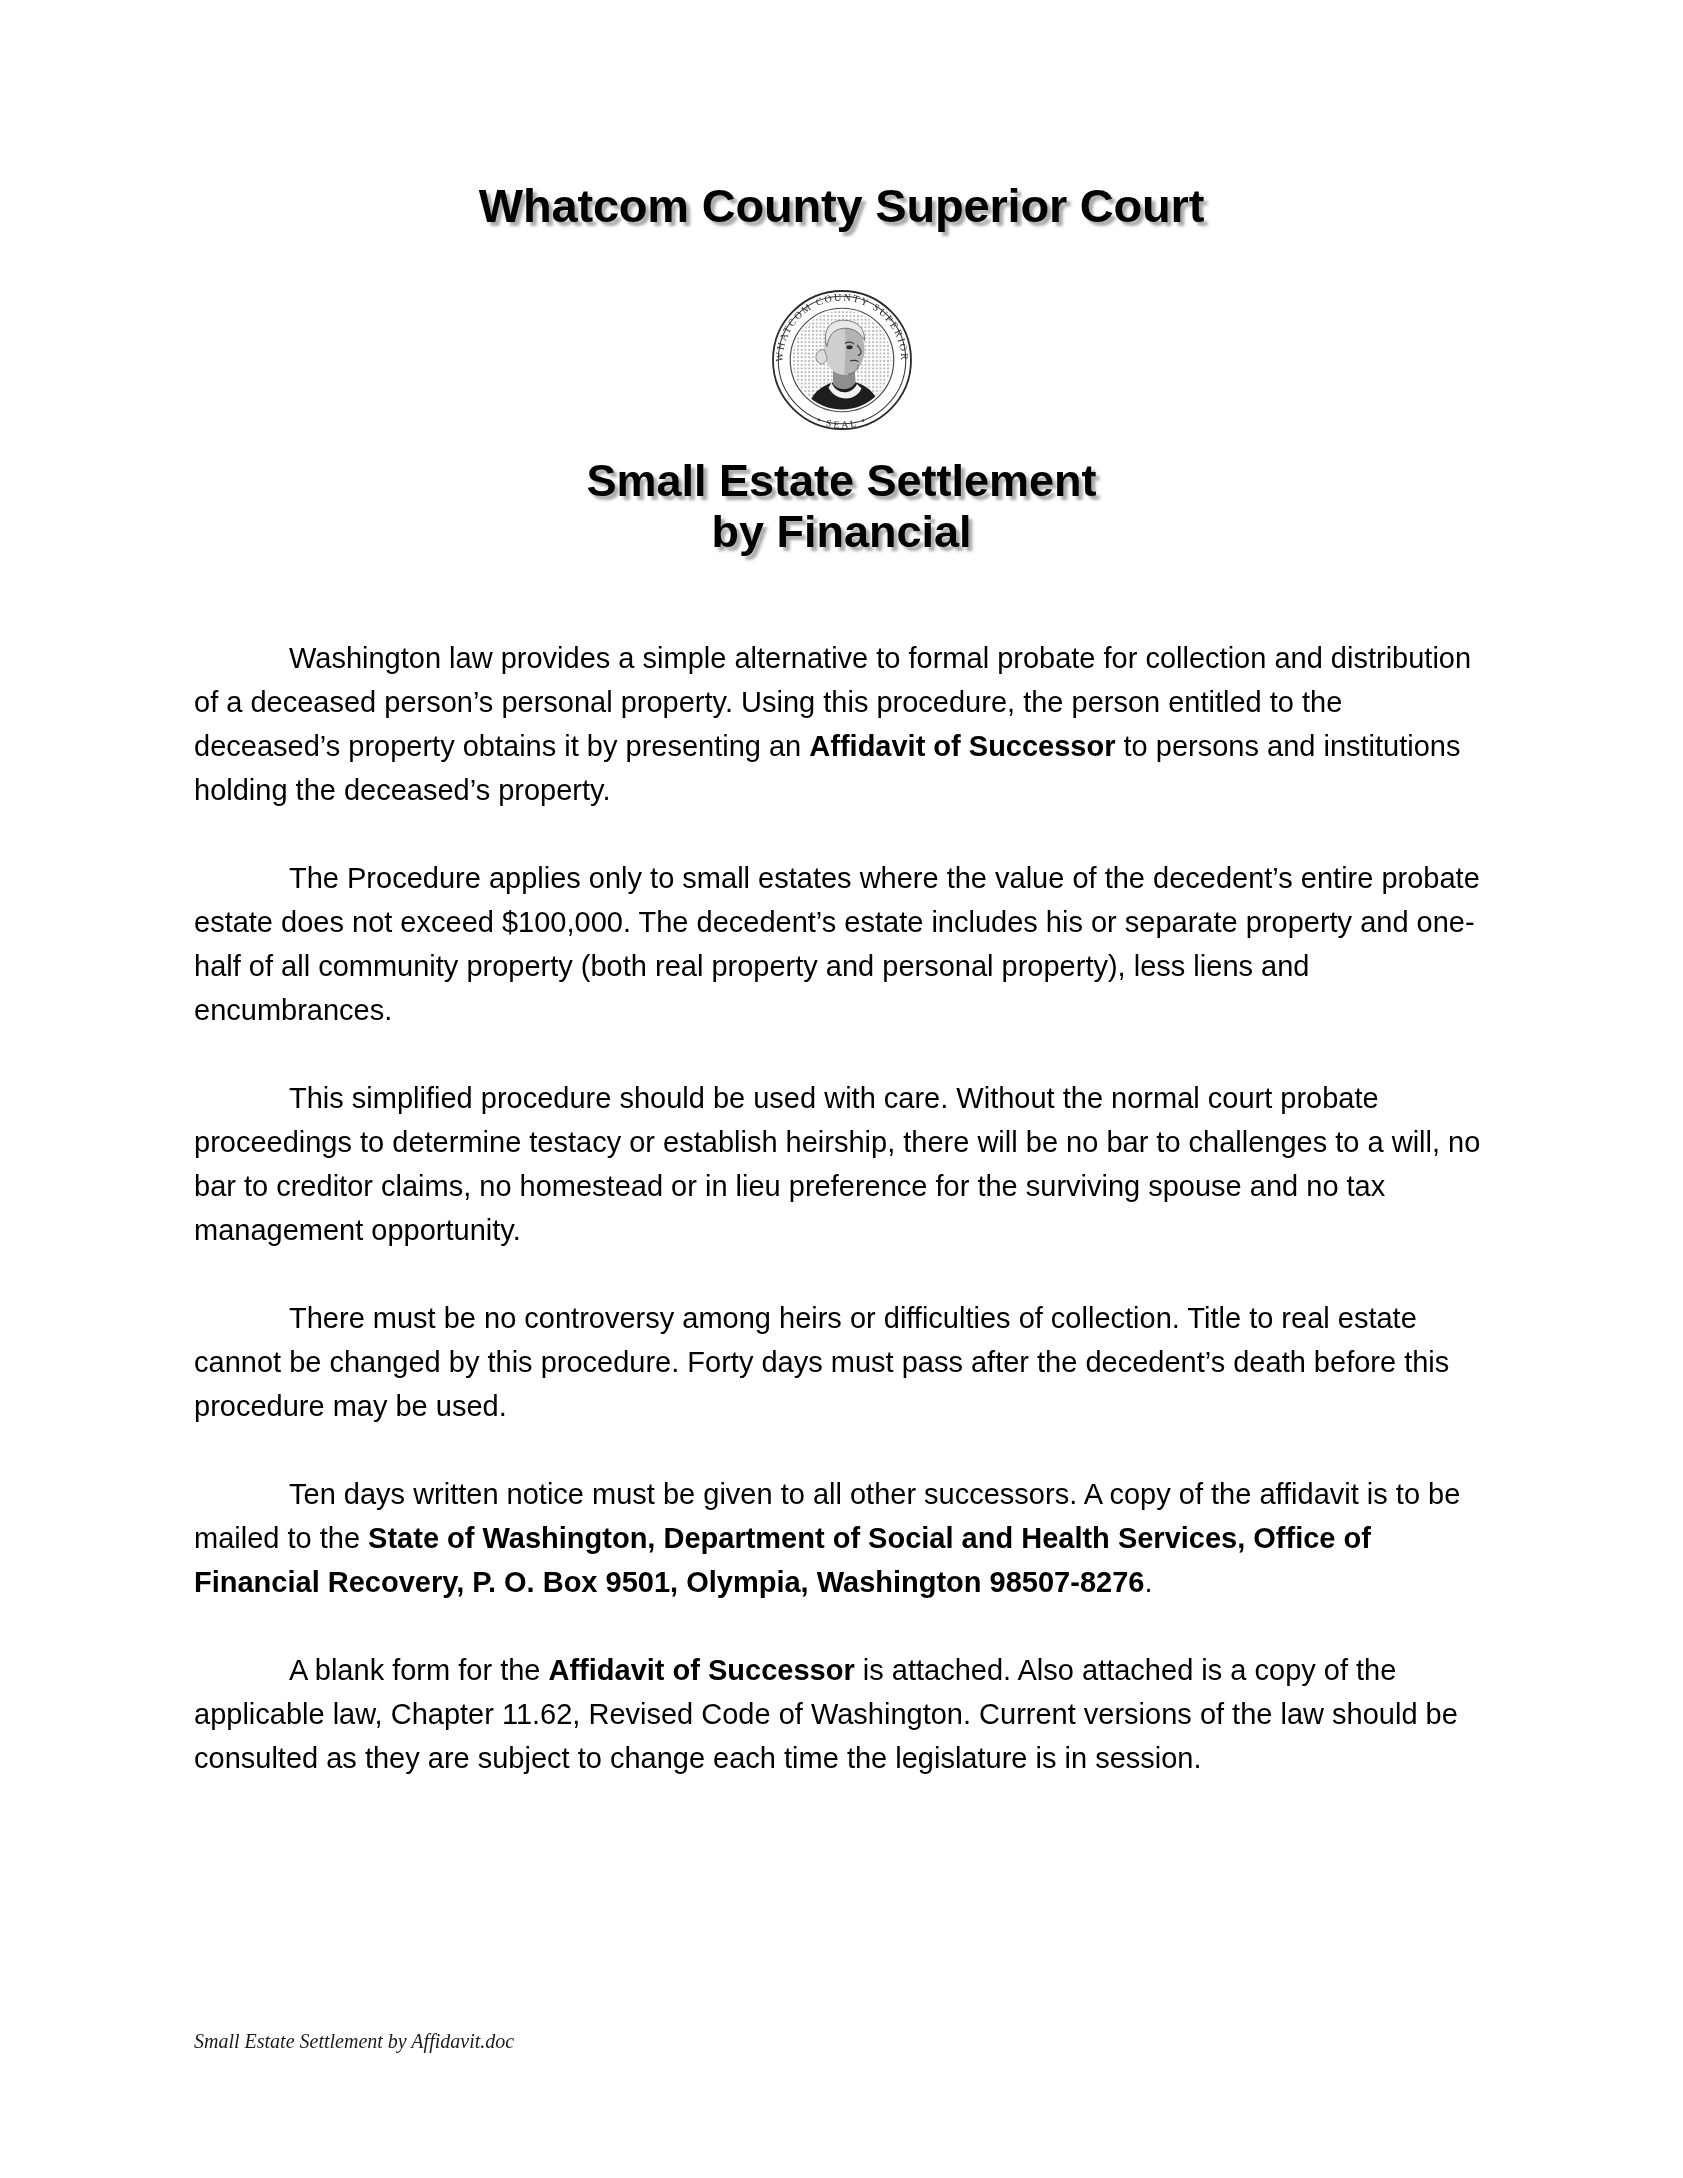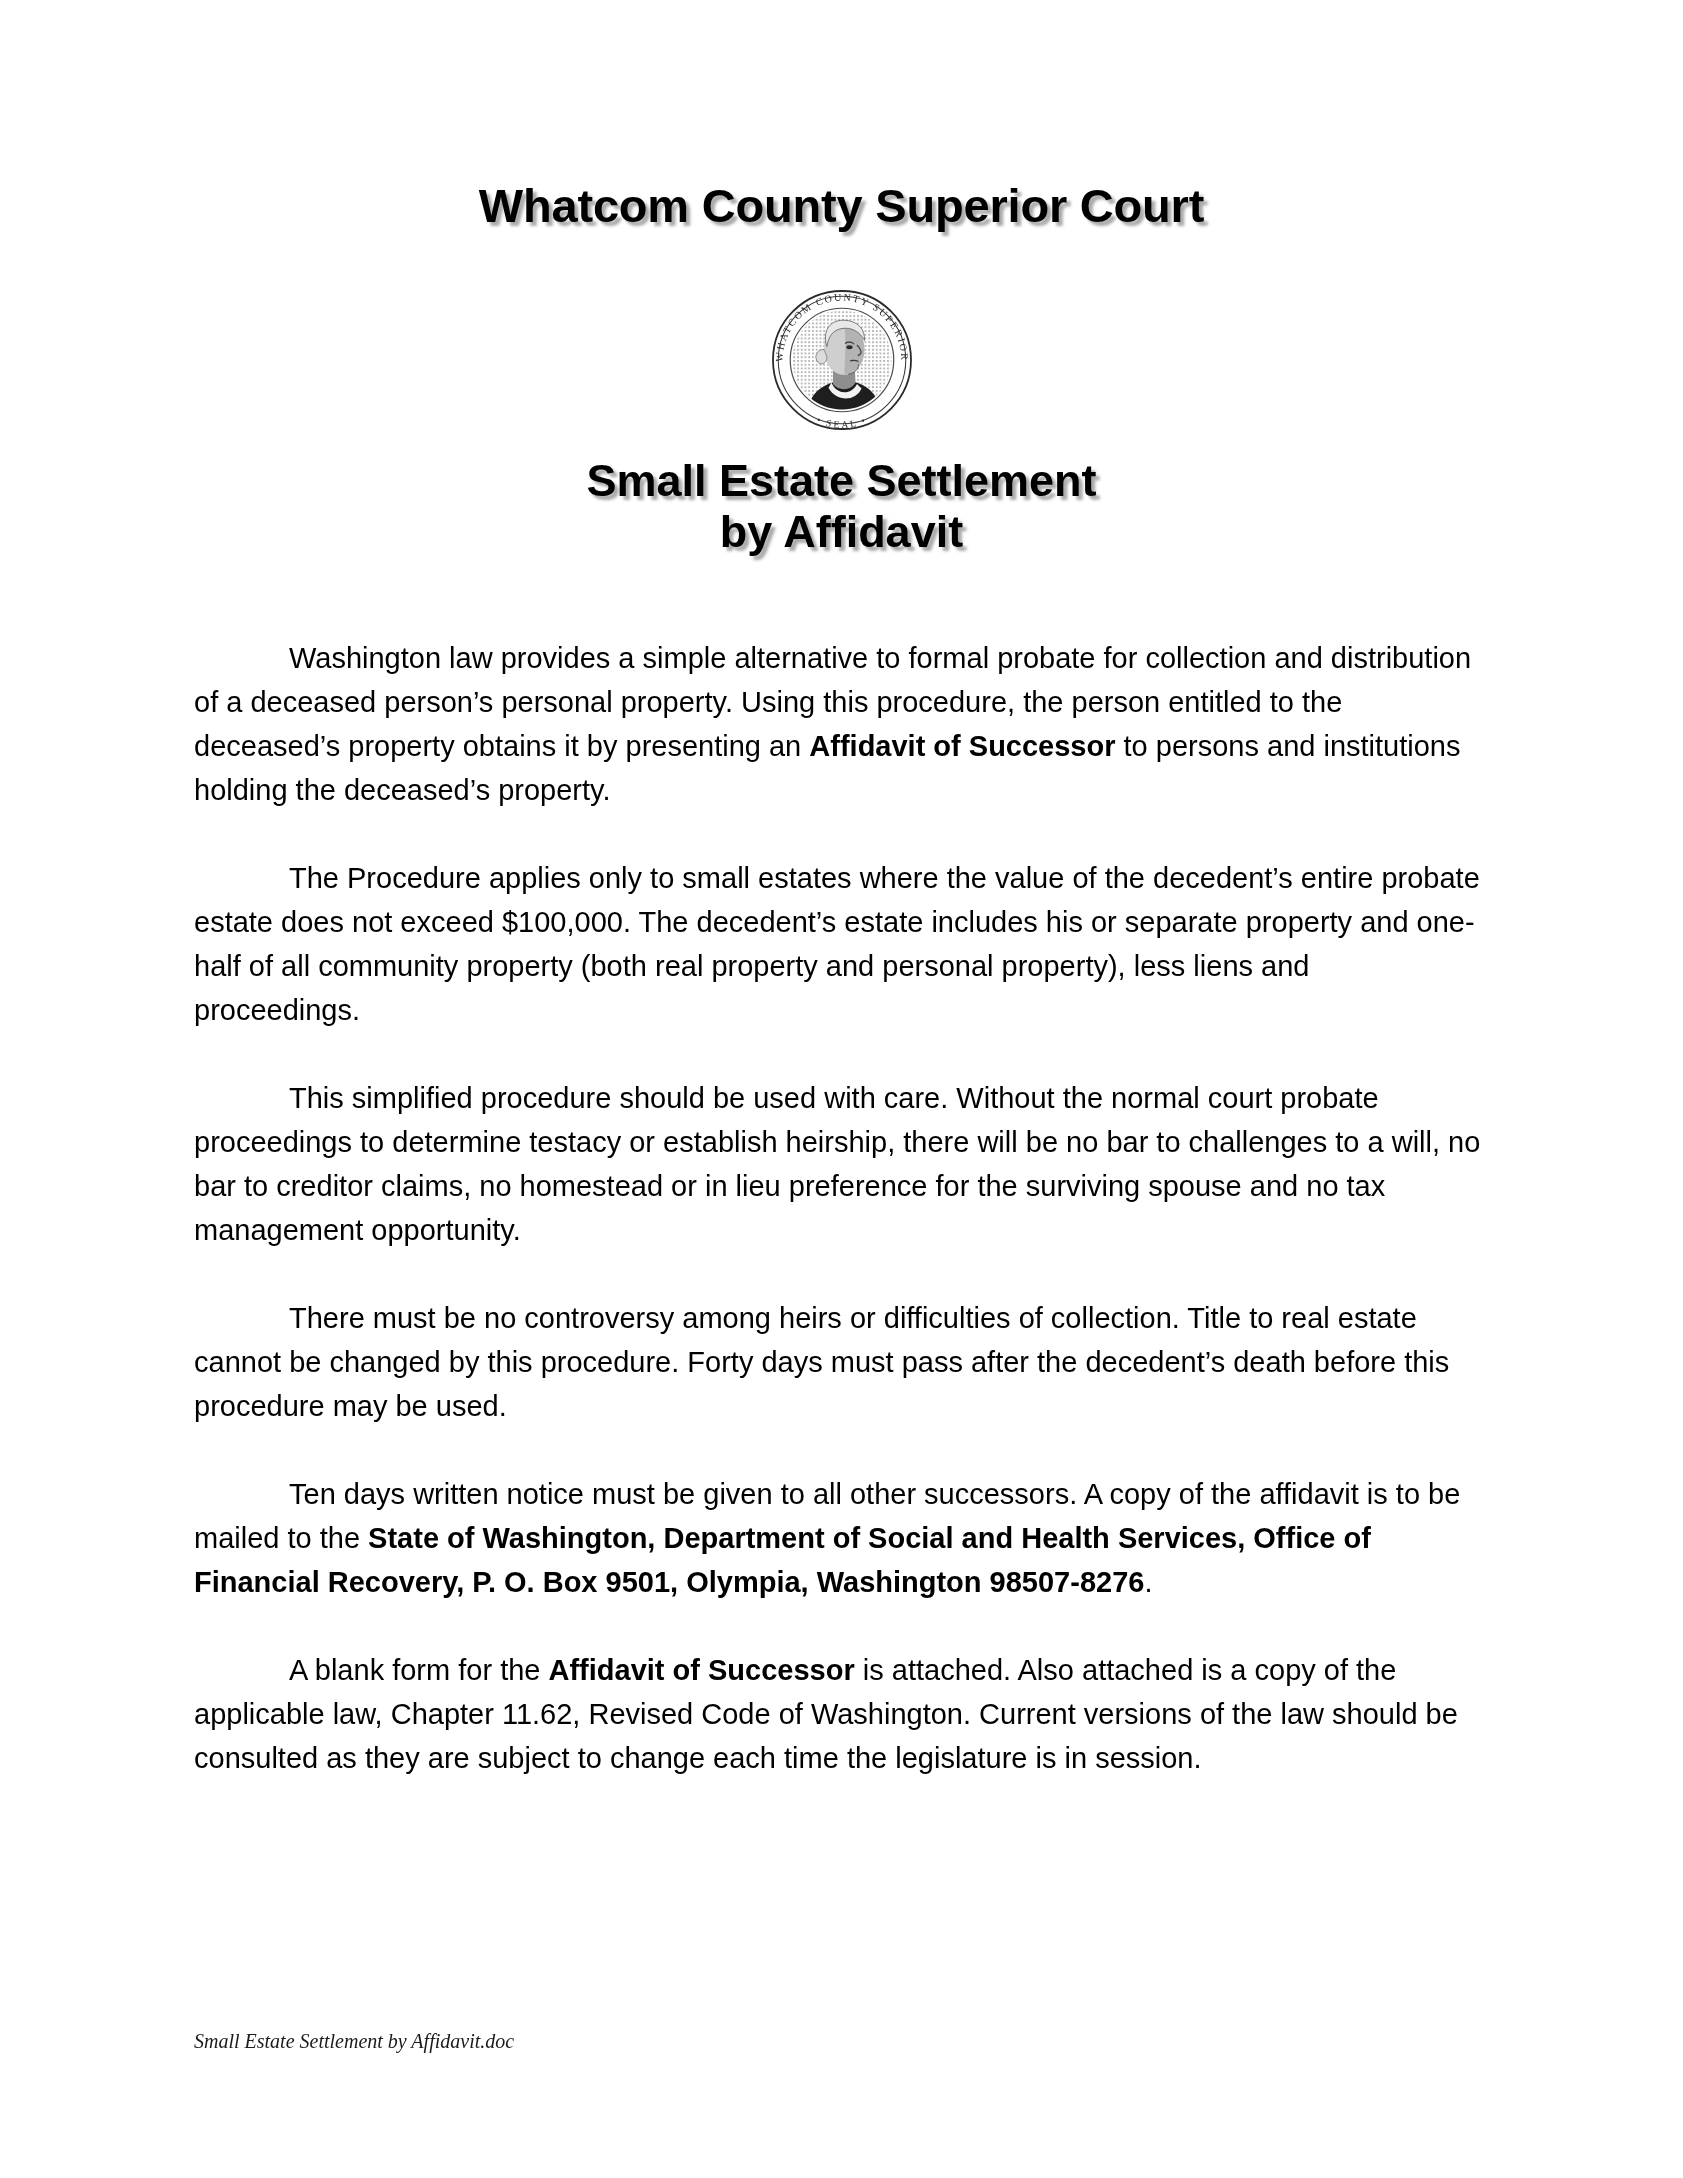--- a/index.html
+++ b/index.html
@@ -152,26 +152,26 @@
         </text>
         <text font-family="'Liberation Serif', serif" font-size="13" fill="#2c2c2c" letter-spacing="3">
           <textPath href="#rimArcBottom" startOffset="50%" text-anchor="middle">• SEAL •</textPath>
         </text>
       </svg>
     </span>
   </div>
 
   <div class="doc-title">
     <span class="line">Small Estate Settlement</span>
-    <span class="line">by Affidavit</span>
+    <span class="line">by Financial</span>
   </div>
 
   <div class="body-text">
       <p class="para"><span>Washington law provides a simple alternative to formal probate for collection and distribution of a deceased person’s personal property.  Using this procedure, the person entitled to the deceased’s property obtains it by presenting an </span><b>Affidavit of Successor</b><span> to persons and institutions holding the deceased’s property.</span></p>
-      <p class="para"><span>The Procedure applies only to small estates where the value of the decedent’s entire probate estate does not exceed $100,000.  The decedent’s estate includes his or separate property and one-half of all community property (both real property and personal property), less liens and proceedings.</span></p>
+      <p class="para"><span>The Procedure applies only to small estates where the value of the decedent’s entire probate estate does not exceed $100,000.  The decedent’s estate includes his or separate property and one-half of all community property (both real property and personal property), less liens and encumbrances.</span></p>
       <p class="para"><span>This simplified procedure should be used with care.  Without the normal court probate proceedings to determine testacy or establish heirship, there will be no bar to challenges to a will, no bar to creditor claims, no homestead or in lieu preference for the surviving spouse and no tax management opportunity.</span></p>
       <p class="para"><span>There must be no controversy among heirs or difficulties of collection.  Title to real estate cannot be changed by this procedure.  Forty days must pass after the decedent’s death before this procedure may be used.</span></p>
       <p class="para"><span>Ten days written notice must be given to all other successors.  A copy of the affidavit is to be mailed to the </span><b>State of Washington, Department of Social and Health Services, Office of Financial Recovery, P. O. Box 9501, Olympia, Washington 98507-8276</b><span>.</span></p>
       <p class="para"><span>A blank form for the </span><b>Affidavit of Successor</b><span> is attached. Also attached is a copy of the applicable law, Chapter 11.62, Revised Code of Washington.  Current versions of the law should be consulted as they are subject to change each time the legislature is in session.</span></p>
     </div>
 
   <div class="footer">Small Estate Settlement by Affidavit.doc</div>
 
 </div>
 

